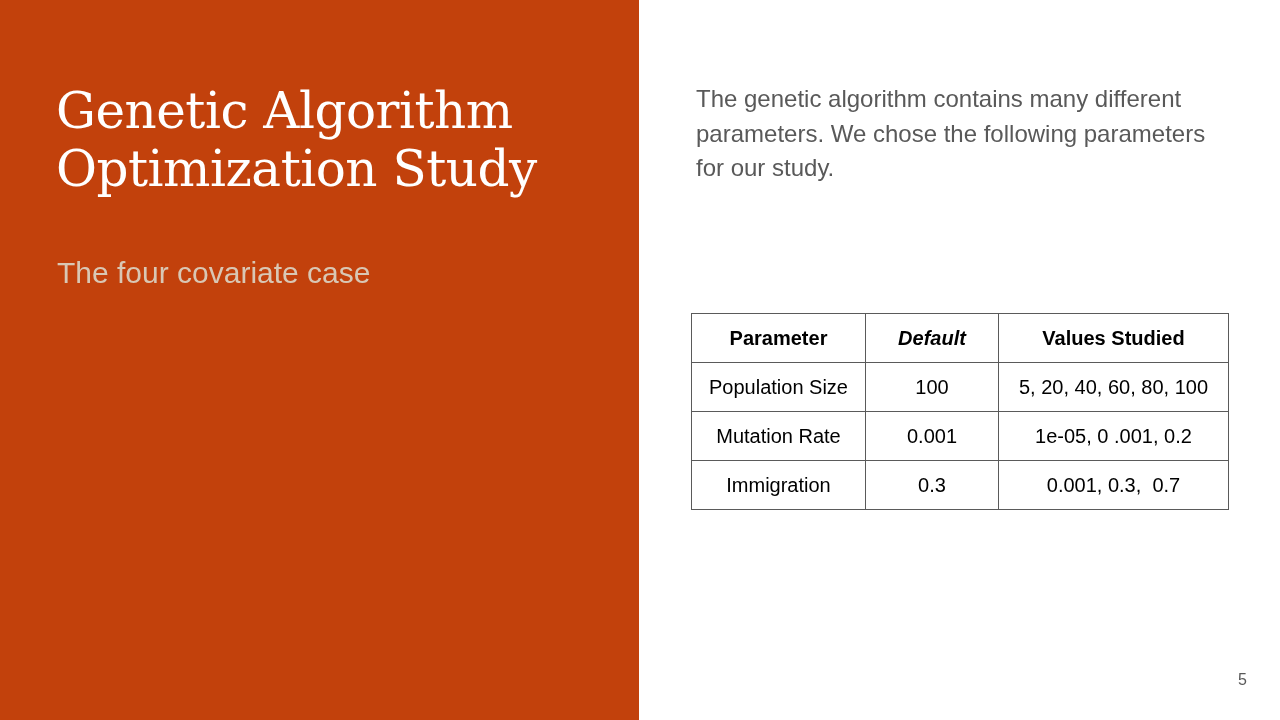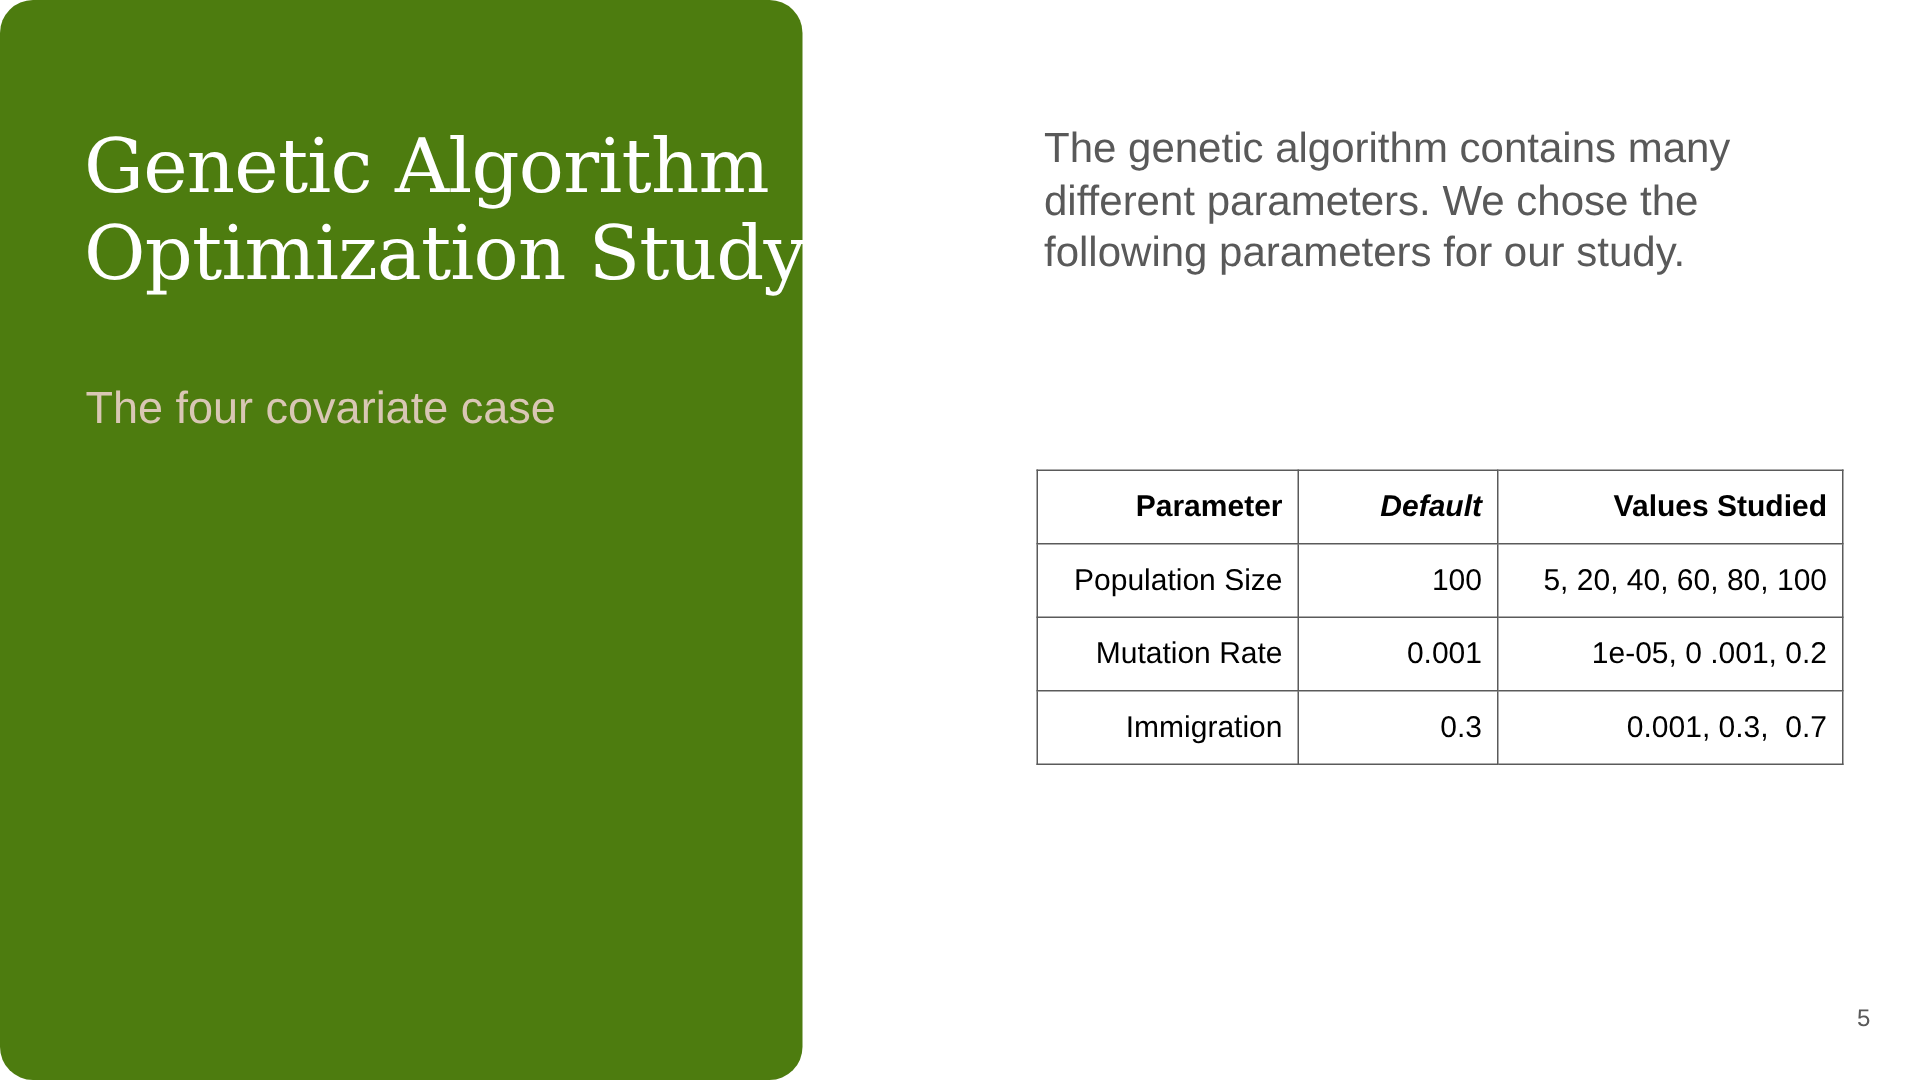--- a/index.html
+++ b/index.html
@@ -1,23 +1,23 @@
 <!DOCTYPE html>
 <html><head>
 <meta charset="utf-8">
 <style>
   html, body { margin:0; padding:0; }
   body { width:1280px; height:720px; position:relative; overflow:hidden; background:#ffffff; font-family:"Liberation Sans", sans-serif; }
-  .left-panel { position:absolute; left:0; top:0; width:535px; height:720px; background:#4d7c0f;border-radius:22px; }
+  .left-panel { position:absolute; left:0; top:0; width:639px; height:720px; background:#c2410c; }
   .title { position:absolute; left:56px; top:82px; width:560px; margin:0; font-family:"DejaVu Serif", "Liberation Serif", serif; font-weight:normal; font-size:50px; line-height:58px; color:#ffffff; letter-spacing:-0.5px; }
   .subtitle { position:absolute; left:57px; top:256px; margin:0; font-family:"Liberation Sans", sans-serif; font-size:30px; line-height:34px; color:#d9c7b4; }
   .right-panel { position:absolute; left:639px; top:0; width:641px; height:720px; background:#ffffff; }
-  .intro { position:absolute; left:696px; top:82px; width:540px; margin:0; font-family:"Liberation Sans", sans-serif; font-size:28px; line-height:34.5px; color:#595959; }
+  .intro { position:absolute; left:696px; top:82px; width:540px; margin:0; font-family:"Liberation Sans", sans-serif; font-size:24px; line-height:34.5px; color:#595959; }
   table.params { position:absolute; left:691px; top:313px; border-collapse:collapse; font-family:"Liberation Sans", sans-serif; font-size:20px; color:#000; }
-  table.params th, table.params td { border:1px solid #5a5a5a; height:48px; padding:0 10px; text-align:right; vertical-align:middle; white-space:pre; }
+  table.params th, table.params td { border:1px solid #5a5a5a; height:48px; padding:0 10px; text-align:center; vertical-align:middle; white-space:pre; }
   table.params th { font-weight:bold; }
   .c1 { width:153px; } .c2 { width:112px;font-style:italic; } .c3 { width:209px; }
   .page-number { position:absolute; left:1238px; top:671px; font-family:"Liberation Sans", sans-serif; font-size:16px; color:#595959; }
 </style>
 </head>
 <body>
 
 <div class="left-panel">
   <h1 class="title">
     <span>Genetic Algorithm</span><br>

